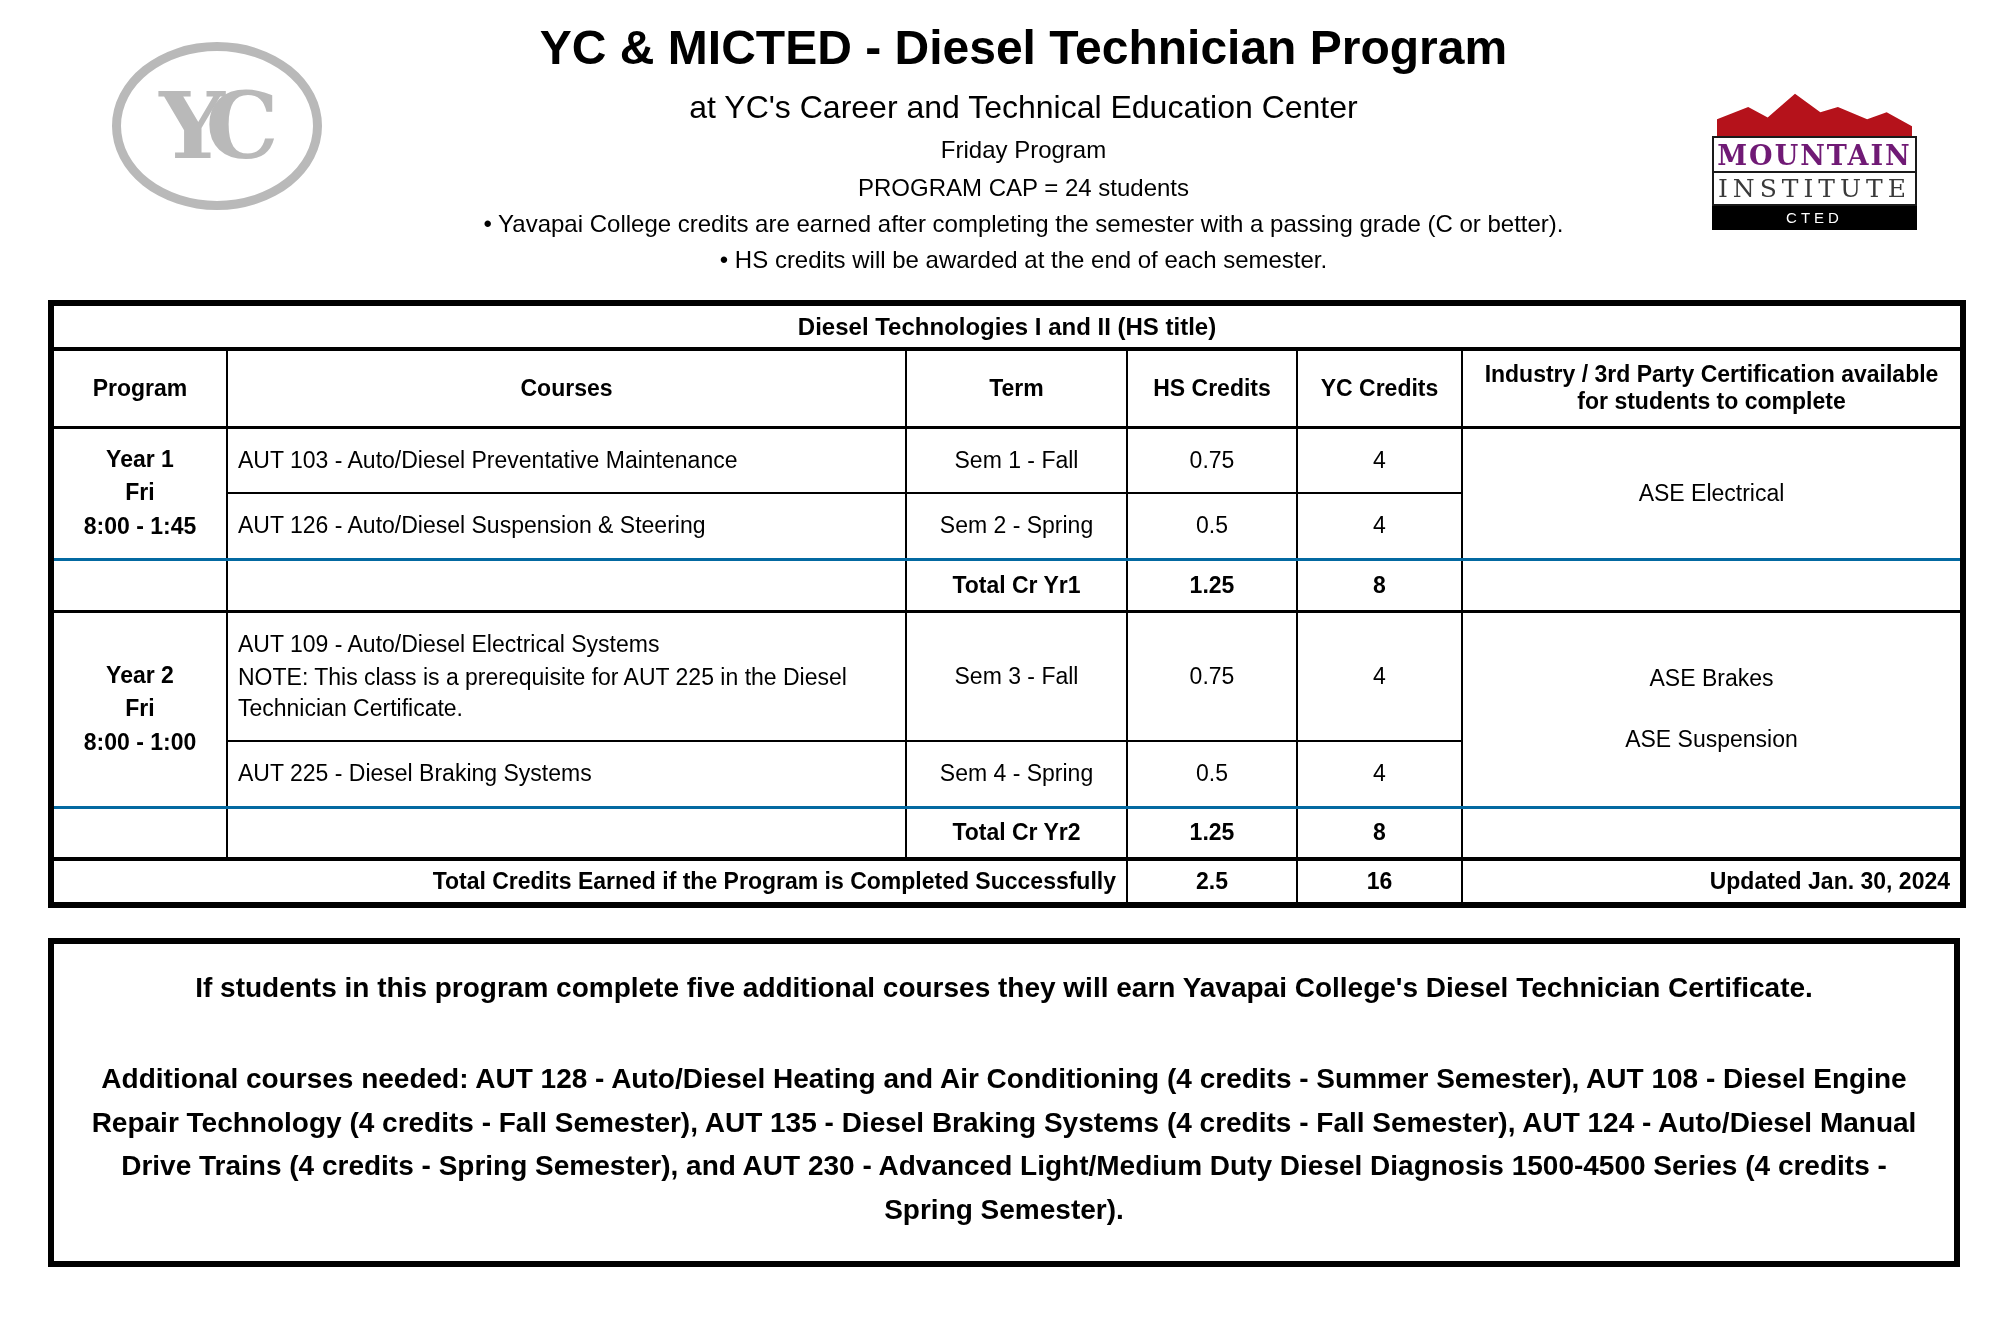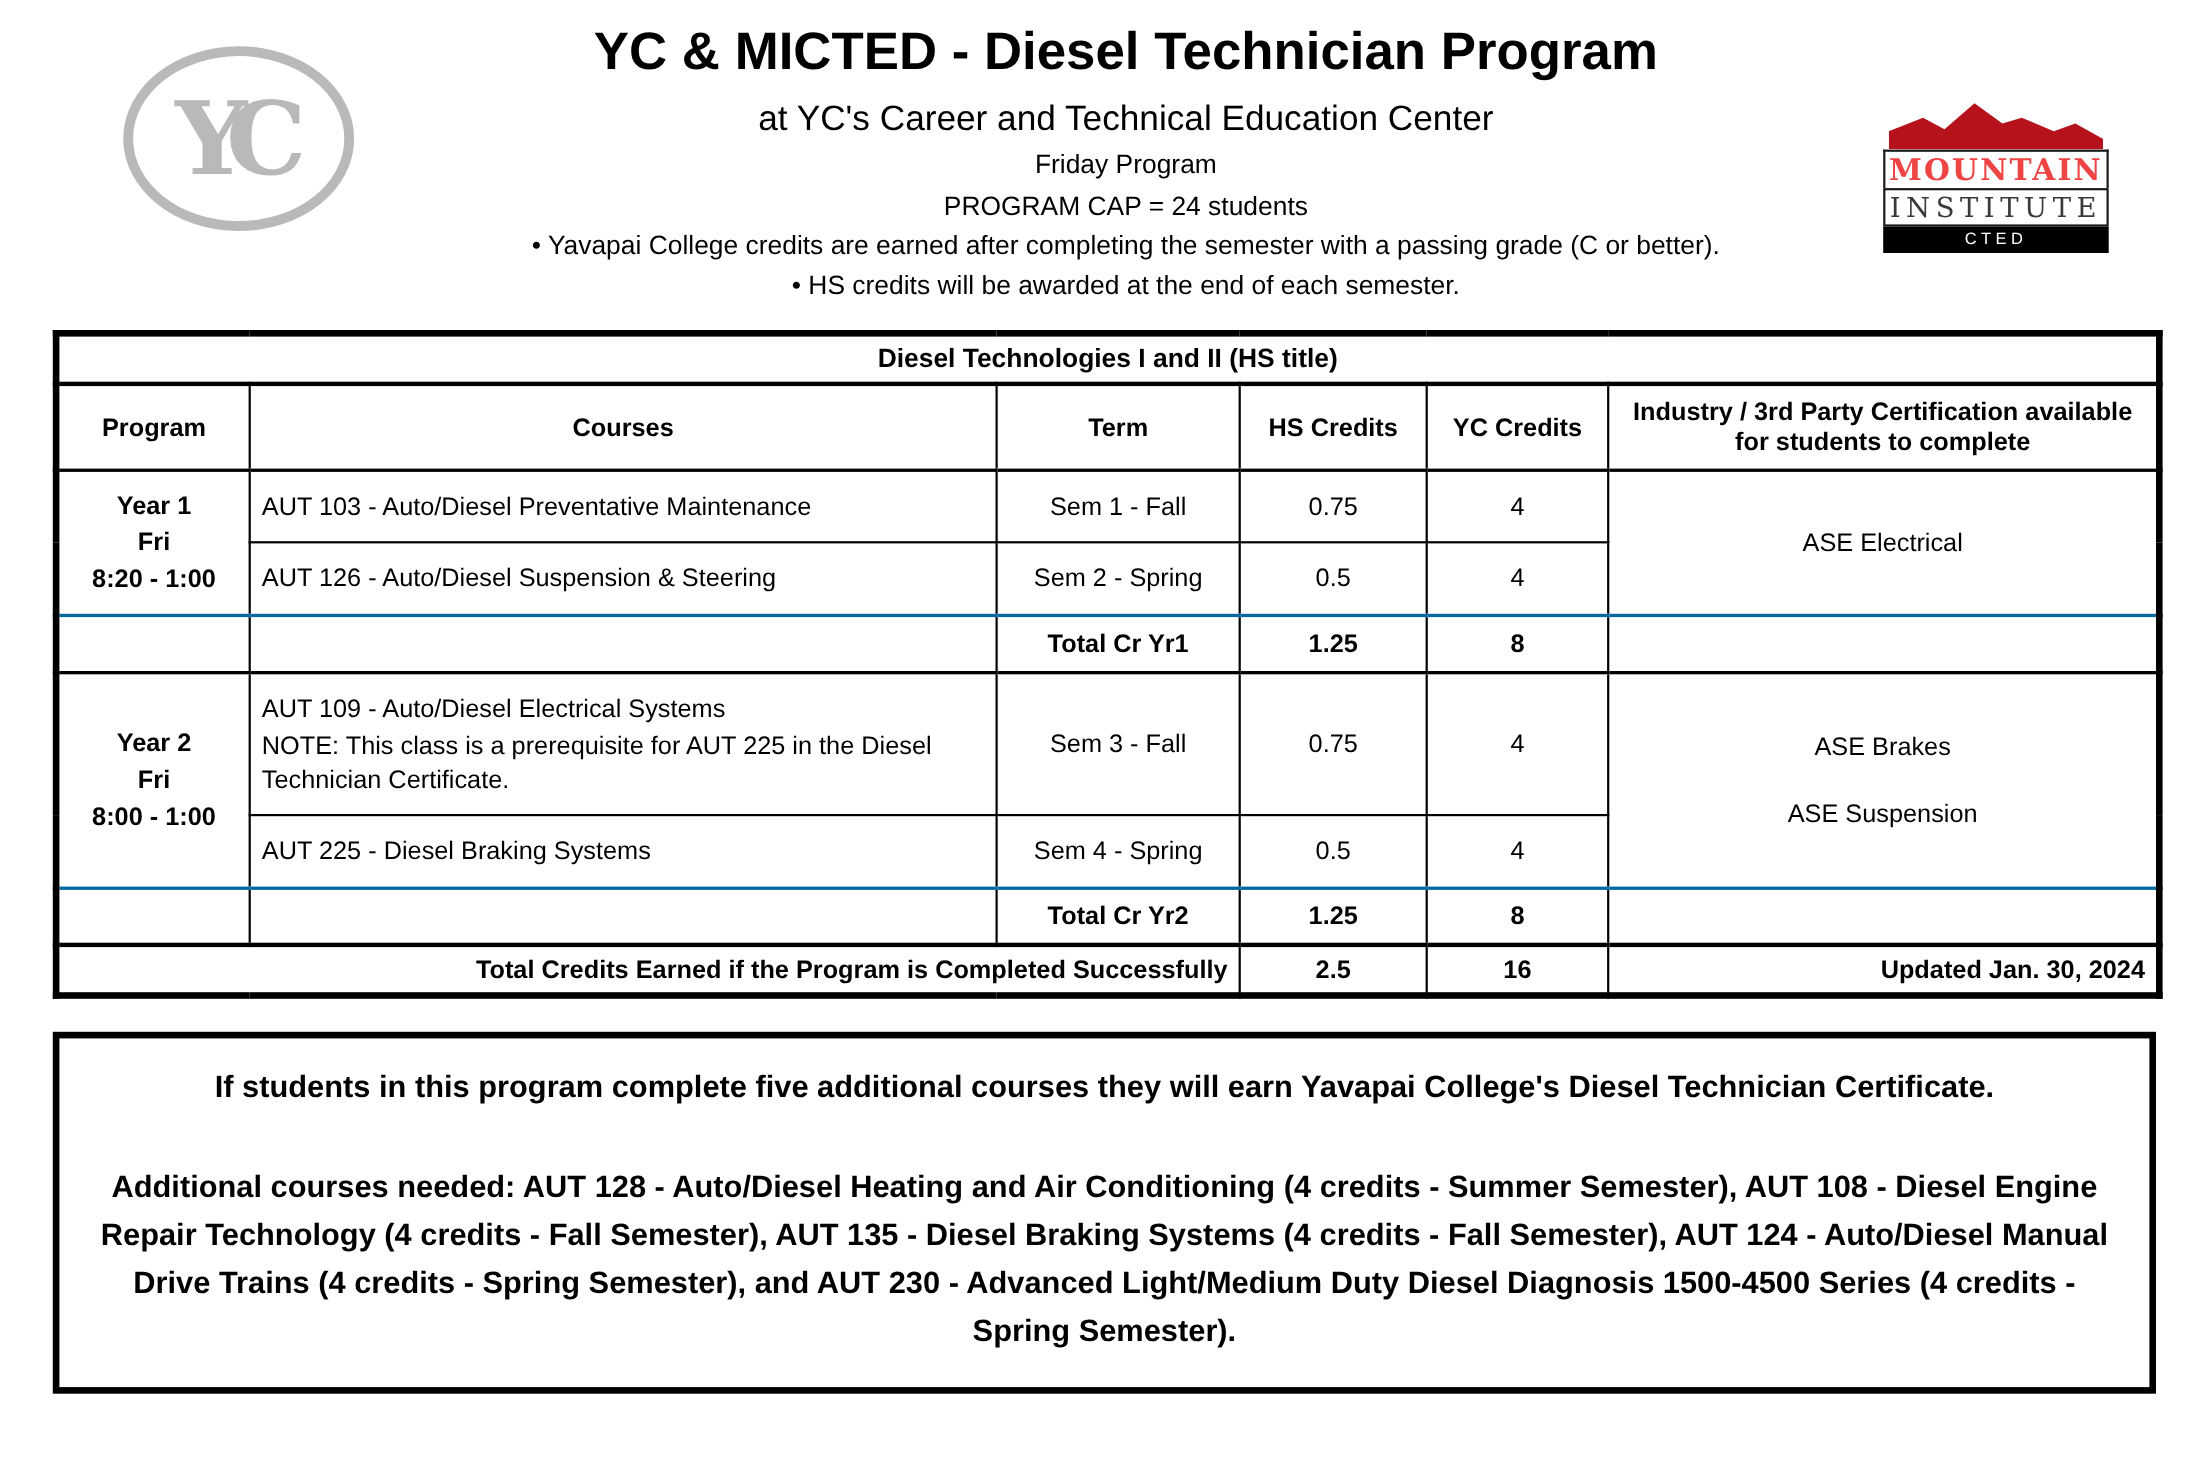--- a/index.html
+++ b/index.html
@@ -33,21 +33,21 @@
 
   
   .mi-logo { position:absolute; left:1712px; top:92px; width:205px; }
   .mi-mountain {
     width:195px; height:44px; margin:0 auto; background:#b5121b;
     clip-path:polygon(0 100%, 0 62%, 16% 34%, 26% 58%, 40% 4%, 53% 46%, 62% 34%, 77% 62%, 87% 46%, 100% 78%, 100% 100%);
   }
   .mi-name {
     border:2px solid #1a1a1a; border-bottom:none;
     font-family:"DejaVu Serif", serif; font-weight:bold;
-    color:#ef4444; font-size:27px; text-align:center;
+    color:#701a75; font-size:27px; text-align:center;
     letter-spacing:2px; padding:2px 0 0 0; background:#fff;
   }
   .mi-inst {
     border:2px solid #1a1a1a;
     font-family:"DejaVu Serif", serif;
     color:#3a3a3a; font-size:25px; text-align:center;
     letter-spacing:5px; padding:1px 0; background:#fff;
   }
   .mi-cted {
     background:#000; color:#fff; font-size:15px;
@@ -133,21 +133,21 @@
         <td class="hdr">Courses</td>
         <td class="hdr">Term</td>
         <td class="hdr">HS Credits</td>
         <td class="hdr">YC  Credits</td>
         <td class="hdr">Industry / 3rd Party Certification available for students to complete</td>
       </tr>
 
       <tr class="row-data">
         <td rowspan="2" class="program-cell">Year 1
 Fri
-8:20 - 1:00</td>
+8:00 - 1:45</td>
         <td class="course-cell">AUT 103 - Auto/Diesel Preventative Maintenance</td>
         <td class="center">Sem 1 - Fall</td>
         <td class="center">0.75</td>
         <td class="center">4</td>
         <td rowspan="2" class="cert-cell">ASE Electrical</td>
       </tr>
       <tr class="row-data">
         <td class="course-cell">AUT 126 - Auto/Diesel Suspension &amp; Steering</td>
         <td class="center">Sem 2 - Spring</td>
         <td class="center">0.5</td>

